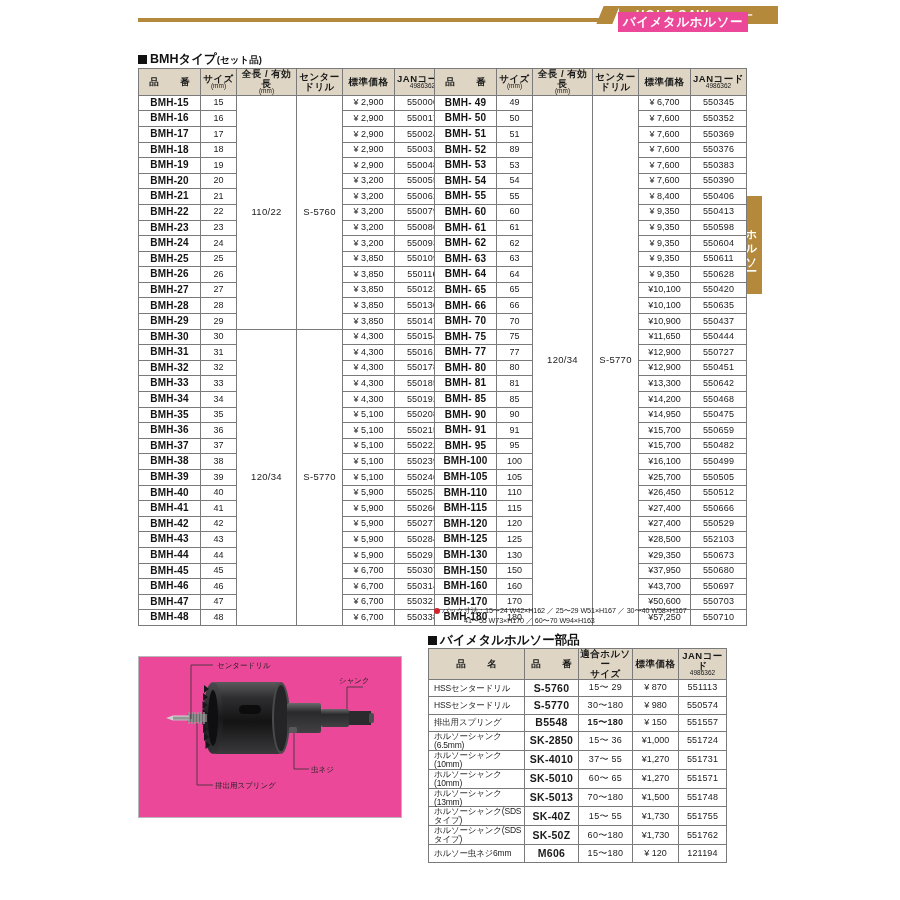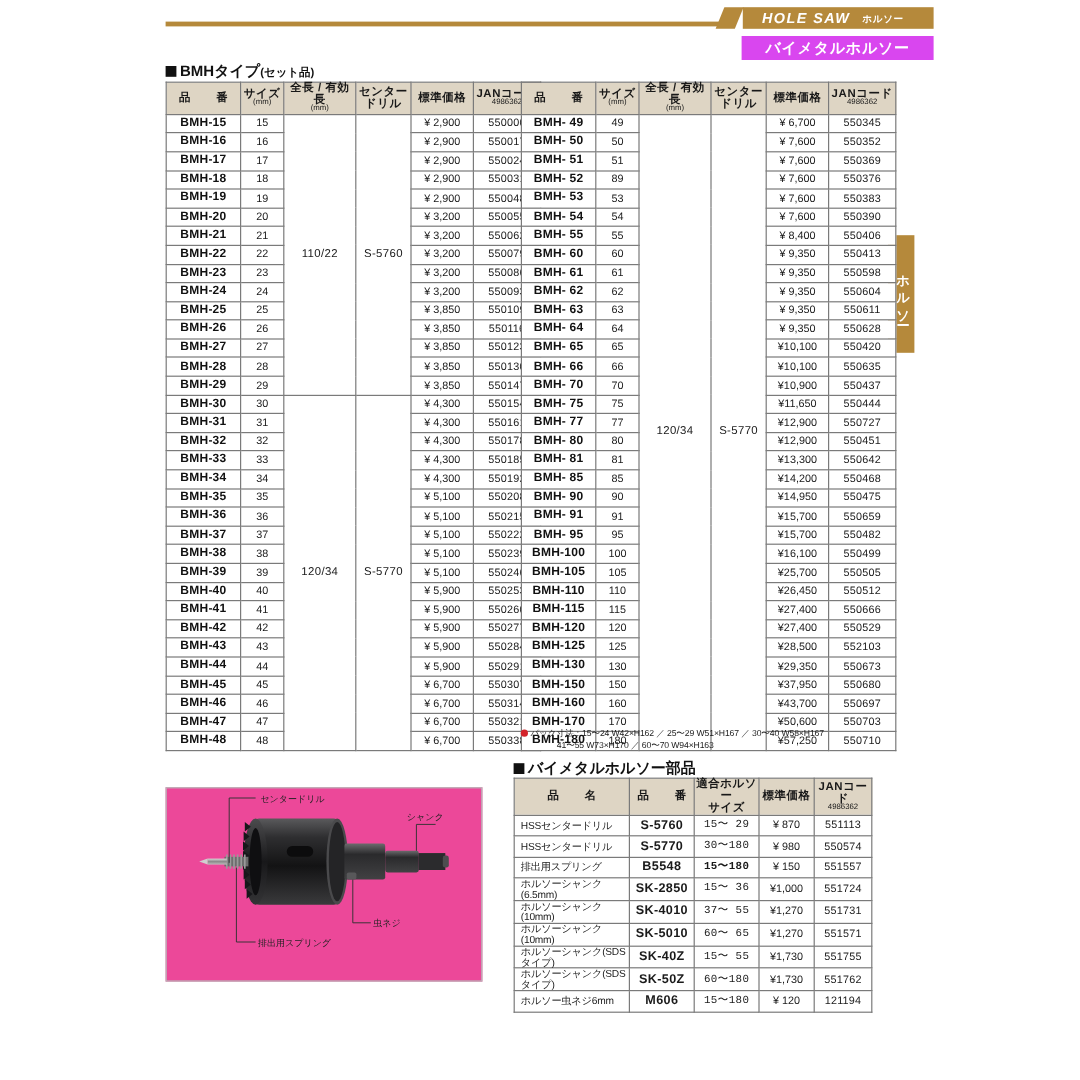--- a/index.html
+++ b/index.html
@@ -62,24 +62,24 @@
     color: #ffffff;
     font-size: 8px;
     font-weight: bold;
     margin-left: 10px;
     letter-spacing: 0.5px;
   }
 
   #series-banner {
     position: absolute;
     left: 618px;
-    top: 30px;
-    width: 160px;
+    top: 12px;
+    width: 130px;
     height: 20px;
-    background: #d946ef;
+    background: #ec4899;
     color: #ffffff;
     font-size: 12.5px;
     font-weight: bold;
     letter-spacing: 0.6px;
     display: flex;
     align-items: center;
     justify-content: center;
   }
 
   
@@ -200,21 +200,20 @@
     letter-spacing: -0.2px;
   }
   #table-parts td.pnum {
     font-weight: bold;
     font-size: 10.5px;
     letter-spacing: 0.3px;
   }
   #table-parts td.prange {
     font-size: 9px;
     letter-spacing: 0.3px;
-    font-family: Liberation Mono, monospace;
   }
   #table-parts td.prange.bold { font-weight: bold; }
 
   
   #pack-note {
     position: absolute;
     left: 434px;
     top: 606px;
     width: 300px;
     font-size: 7.2px;
@@ -838,20 +837,27 @@
         <td class="prange">37〜 55</td>
         <td class="price">¥1,270</td>
         <td class="jan">551731</td>
       </tr>
       <tr>
         <td class="pname">ホルソーシャンク(10mm)</td>
         <td class="pnum">SK-5010</td>
         <td class="prange">60〜 65</td>
         <td class="price">¥1,270</td>
         <td class="jan">551571</td>
+      </tr>
+      <tr>
+        <td class="pname">ホルソーシャンク(13mm)</td>
+        <td class="pnum">SK-5013</td>
+        <td class="prange">70〜180</td>
+        <td class="price">¥1,500</td>
+        <td class="jan">551748</td>
       </tr>
       <tr>
         <td class="pname">ホルソーシャンク(SDSタイプ)</td>
         <td class="pnum">SK-40Z</td>
         <td class="prange">15〜 55</td>
         <td class="price">¥1,730</td>
         <td class="jan">551755</td>
       </tr>
       <tr>
         <td class="pname">ホルソーシャンク(SDSタイプ)</td>

